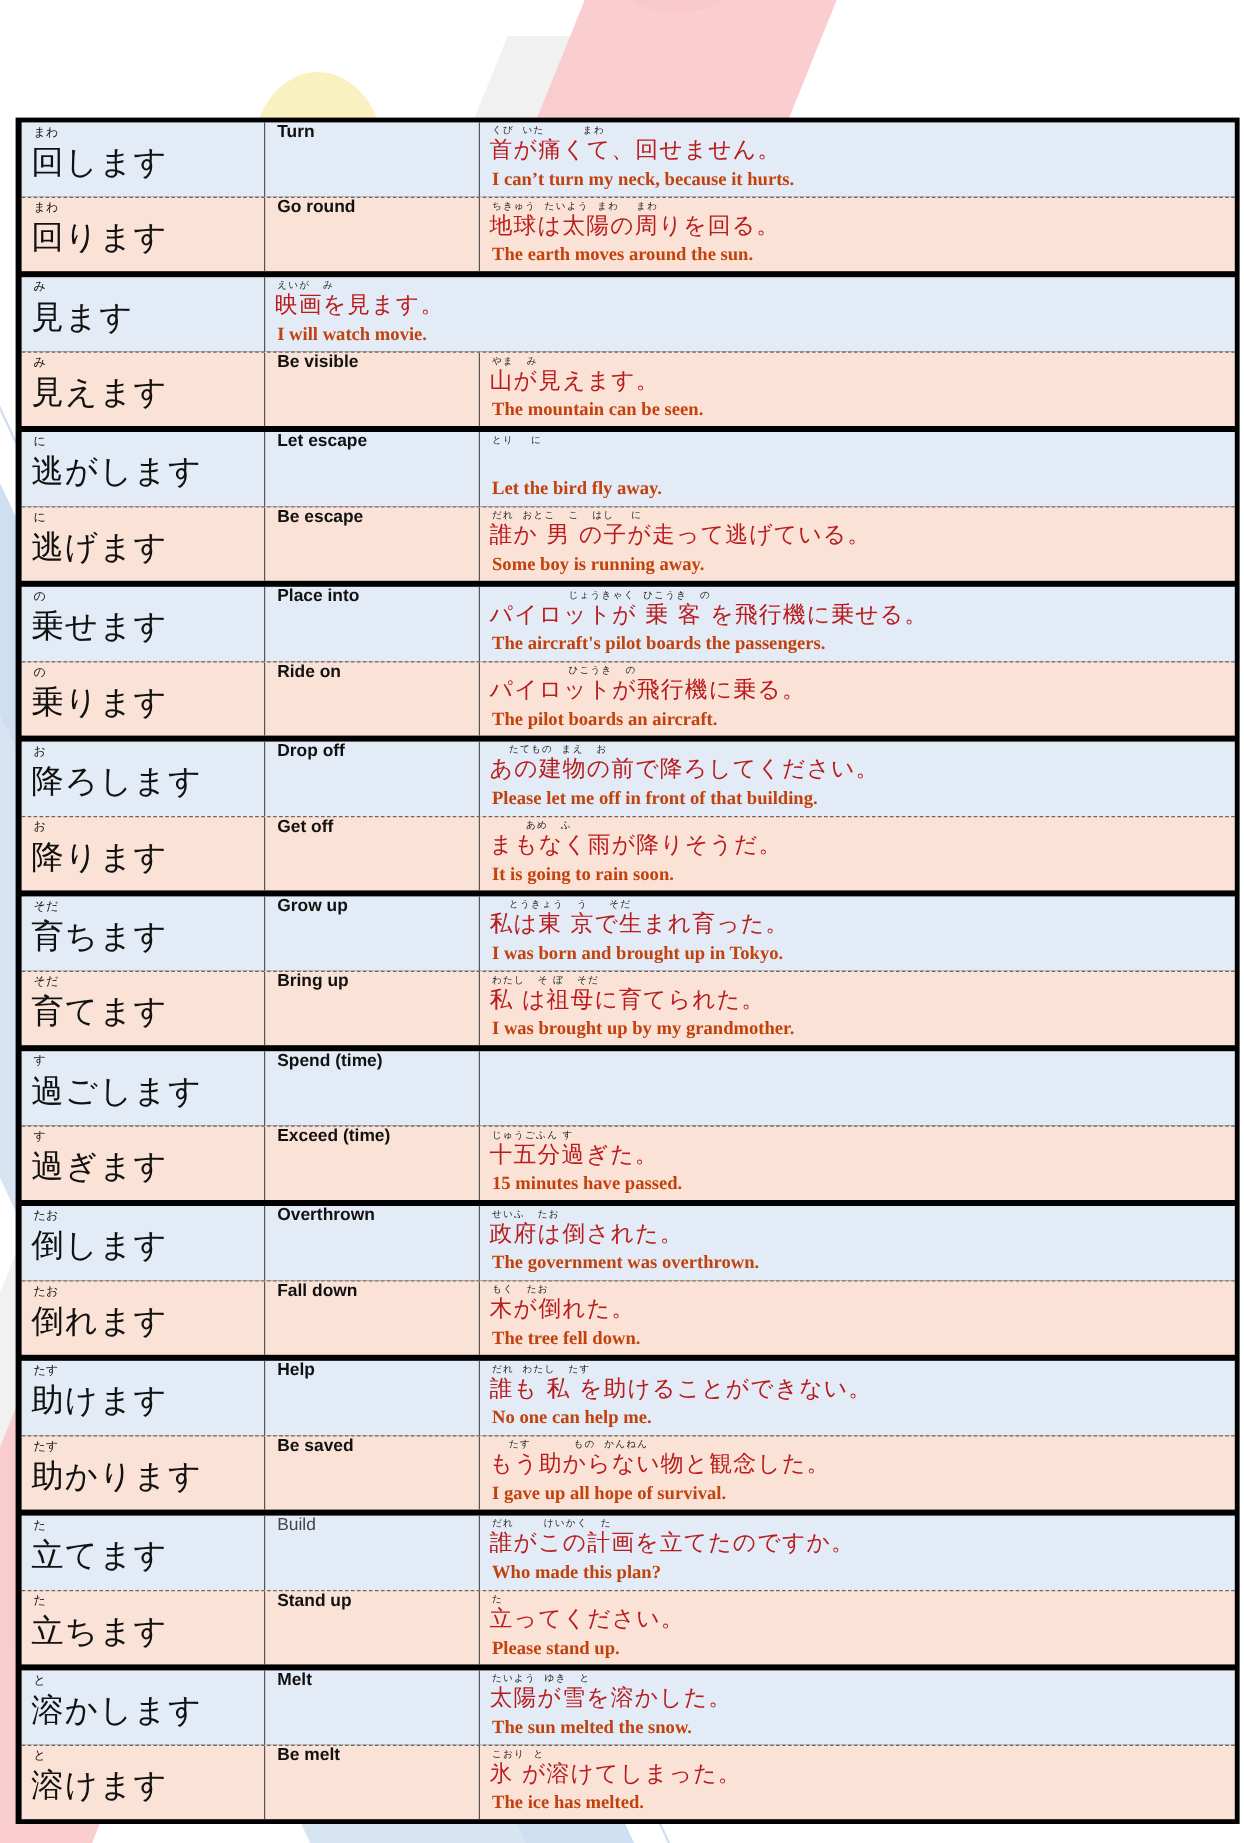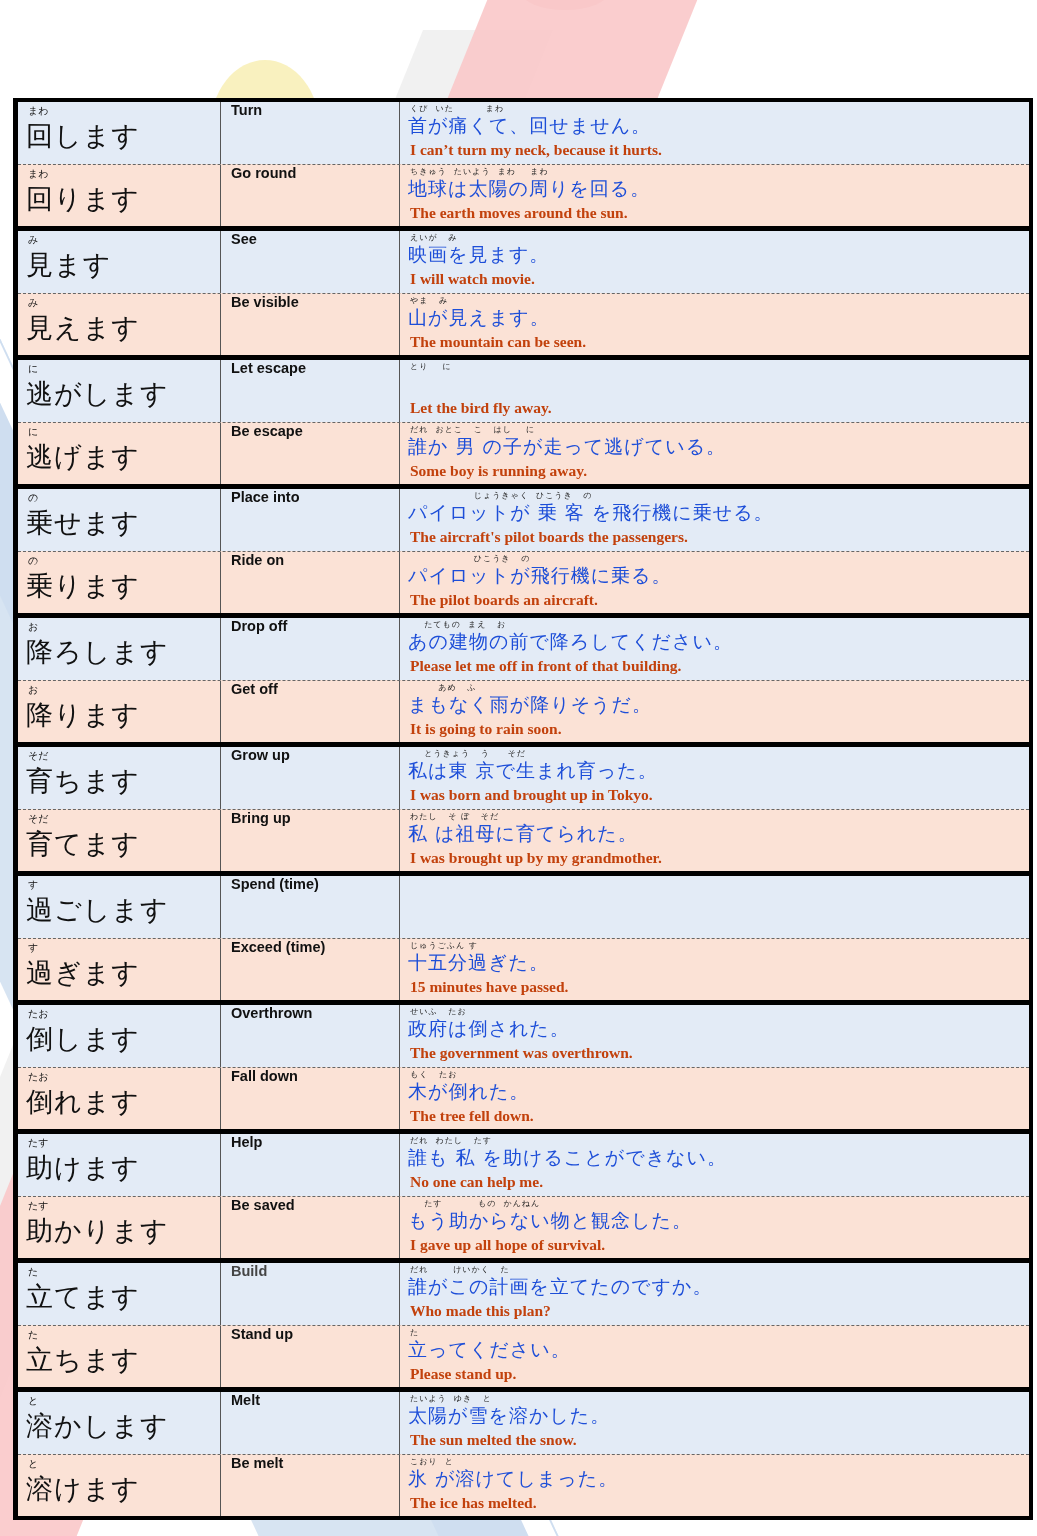--- a/index.html
+++ b/index.html
@@ -41,27 +41,27 @@
     position: absolute; left: 10px; top: 4px;
     font-size: 10px; color: #111; line-height: 10px;
   }
   .verb-text {
     position: absolute; left: 8px; top: 17px;
     font-size: 27px; color: #111; line-height: 34px; letter-spacing: 1px; text-align: right;
   }
   .mean-text {
     font-family: "Liberation Sans", sans-serif; font-weight: bold; font-size: 14.5px; color: #111;
   }
-  .mean-text.light { font-weight: bold; color: #444; }
+  .mean-text.light { font-weight: normal; color: #444; }
   .ex-furi {
     position: absolute; left: 10px; top: 3px; font-size: 8px; color: #222; line-height: 8px; letter-spacing: 1px;
     white-space: pre;
   }
   .ex-jp {
-    position: absolute; left: 8px; top: 10px; font-size: 19px; color: #1d4ed8; line-height: 26px; letter-spacing: 1px; white-space: nowrap;
+    position: absolute; left: 8px; top: 10px; font-size: 19px; color: #b91c1c; line-height: 26px; letter-spacing: 1px; white-space: nowrap;
   }
   .ex-en {
     position: absolute; left: 10px; top: 38px; font-family: Liberation Serif, serif; font-weight: bold; font-size: 15.5px; color: #c2410c; line-height: 20px; white-space: nowrap;
   }
 </style>
 </head>
 <body>
 
 <div class="bg-deco">
   <div class="stripe stripe-blue"></div>
@@ -103,23 +103,20 @@
           <span class="ex-en">The earth moves around the sun.</span>
         </div>
       </div>
     </div>
     <div class="group">
       <div class="row first">
         <div class="cell c-verb">
           <span class="verb-furi">み</span>
           <span class="verb-text">見ます</span>
         </div>
-        <div class="cell c-mean">
-          <span class="mean-text">See</span>
-        </div>
         <div class="cell c-ex">
           <span class="ex-furi">えいが   み</span>
           <span class="ex-jp">映画を見ます。</span>
           <span class="ex-en">I will watch movie.</span>
         </div>
       </div>
       <div class="row second">
         <div class="cell c-verb">
           <span class="verb-furi">み</span>
           <span class="verb-text">見えます</span>

